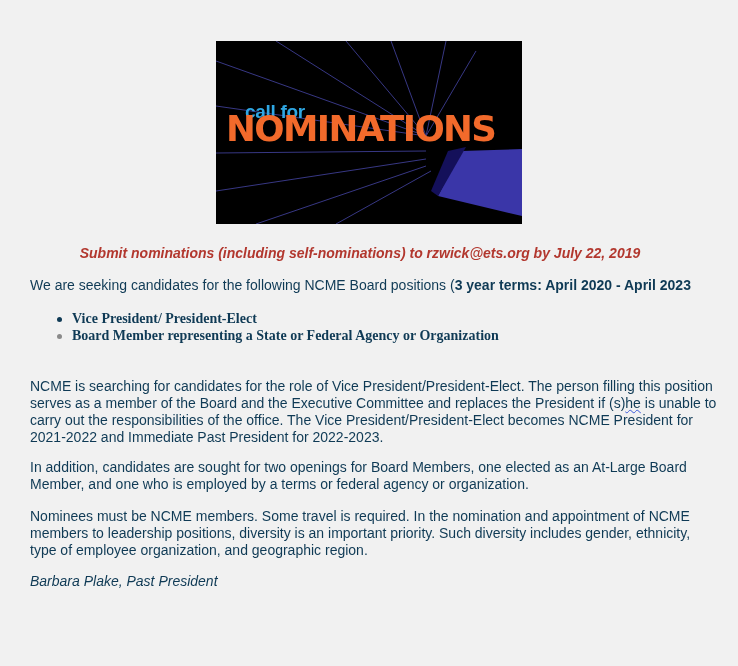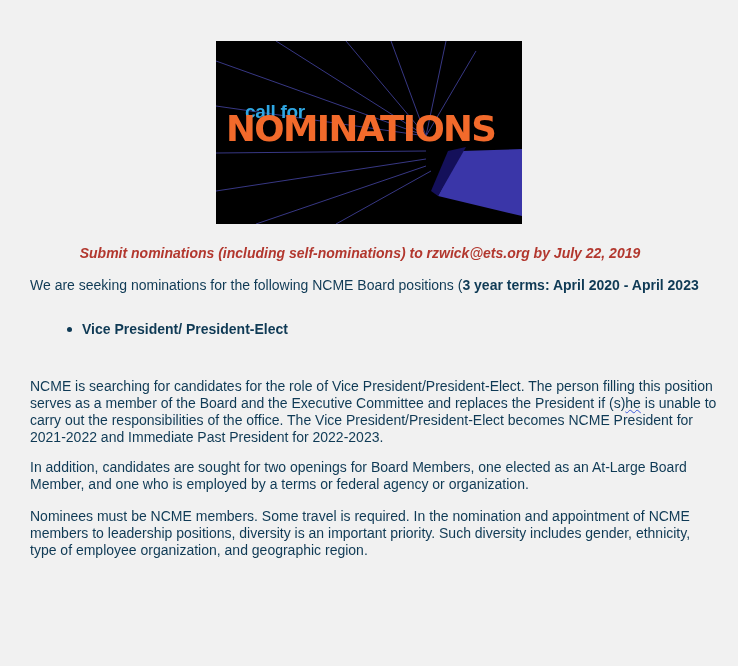--- a/index.html
+++ b/index.html
@@ -28,22 +28,22 @@
       transform: scaleX(0.99); transform-origin: left;
     }
     .submit {
       position: absolute; left: 0; width: 720px; top: 245px;
       text-align: center; color: #b2372e; font-weight: bold; font-style: italic;
       font-size: 14px;
     }
     .intro { position: absolute; left: 30px; top: 277px; white-space: nowrap; }
     .intro b { font-weight: bold; margin-top: 28px; }
     ul.positions {
-      position: absolute; left: 30px; top: 309px; margin: 12px; padding: 0 0 0 40px;
-      font-weight: bold; list-style: none;
+      position: absolute; left: 30px; top: 309px; margin: 2px; padding: 0 0 0 40px;
+      font-weight: bold; list-style: none; font-family: Liberation Serif, serif;
     }
     ul.positions li { position: relative; line-height: 16.5px; }
     ul.positions li::before {
       content: ""; position: absolute; left: -15px; top: 6px;
       width: 5px; height: 5px; border-radius: 50%; background: #0f3a55;
     }
     ul.positions li.gray::before { background: #8a8a8a; }
     .para { position: absolute; left: 30px; width: 690px; line-height: 17px; }
     .p1 { top: 378px; }
     .p2 { top: 459px; }
@@ -73,26 +73,28 @@
     </g>
     <polygon points="245,110 306,108 306,175 222,155" fill="#3a36a8"></polygon>
     <polygon points="232,110 250,106 222,155 215,150" fill="#14105a"></polygon>
   </svg>
   <span class="call-for">call for</span>
   <span class="nominations">NOMINATIONS</span>
 </div>
 
 <div class="submit">Submit nominations (including self-nominations) to rzwick@ets.org by July 22, 2019</div>
 
-<div class="intro"><span>We are seeking nominations for the following NCME Board positions (</span><b>3 year terms: April 2020 - April 2023</b></div>
+<div class="intro"><span>We are seeking candidates for the following NCME Board positions (</span><b>3 year terms: April 2020 - April 2023</b></div>
 
 <ul class="positions">
   <li>Vice President/ President-Elect</li>
+  <li class="gray">Board Member representing a State or Federal Agency or Organization</li>
 </ul>
 
 <div class="para p1"><span>NCME is searching for candidates for the role of Vice President/President-Elect. The person filling this position serves as a member of the Board and the Executive Committee and replaces the President if (s)</span><span class="squiggle">he</span><span> is unable to carry out the responsibilities of the office. The Vice President/President-Elect becomes NCME President for 2021-2022 and Immediate Past President for 2022-2023.</span></div>
 
 <div class="para p2">In addition, candidates are sought for two openings for Board Members, one elected as an At-Large Board Member, and one who is employed by a terms or federal agency or organization.</div>
 
 <div class="para p3">Nominees must be NCME members. Some travel is required. In the nomination and appointment of NCME members to leadership positions, diversity is an important priority. Such diversity includes gender, ethnicity, type of employee organization, and geographic region.</div>
 
 <div class="committee">
+  <div class="member">Barbara Plake, Past President</div>
 </div>
 
 </body></html>

